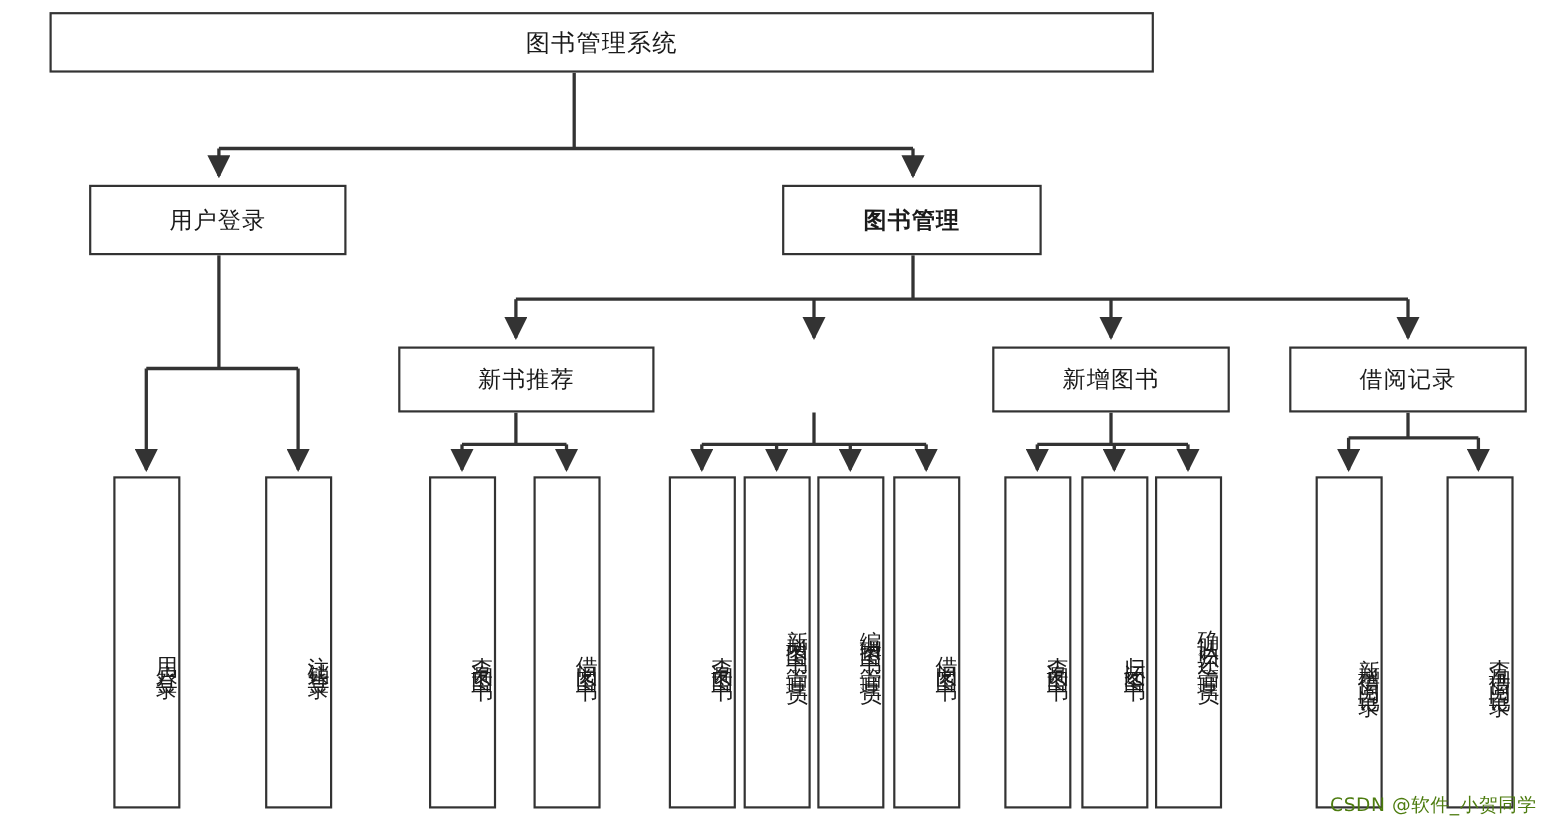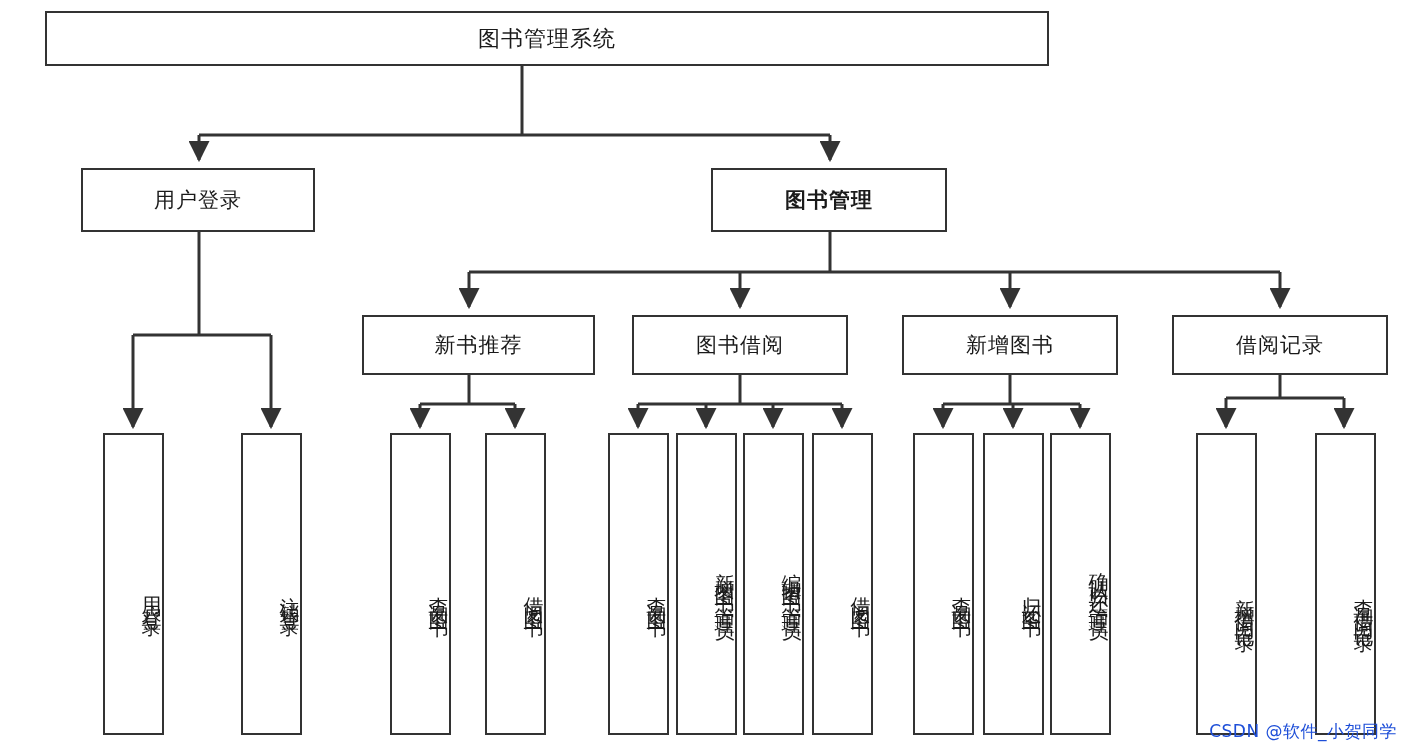--- a/index.html
+++ b/index.html
@@ -56,21 +56,21 @@
   .node.leaf .vtext {
     writing-mode: vertical-rl;
     text-orientation: upright;
     display: block;
   }
   .watermark {
     position: absolute;
     right: 8px;
     bottom: 4px;
     font-size: 17px;
-    color: #1d4ed8;
+    color: #4d7c0f;
     white-space: nowrap;
     letter-spacing: 0.5px;
   }
 </style>
 </head>
 <body>
 
 <div id="canvas">
 
   <svg id="wires" viewBox="0 0 1405 747" xmlns="http://www.w3.org/2000/svg">
@@ -130,23 +130,20 @@
   <div class="node h" style="left:81px; top:168px; width:234px; height:64px;">
     <span>用户登录</span>
   </div>
   <div class="node h" style="left:711px; top:168px; width:236px; height:64px;font-weight:bold;">
     <span>图书管理</span>
   </div>
 
   <div class="node h" style="left:362px; top:315px; width:233px; height:60px;text-align:center;">
     <span>新书推荐</span>
   </div>
-  <div class="node h" style="left:632px; top:315px; width:216px; height:60px;">
-    <span>图书借阅</span>
-  </div>
   <div class="node h" style="left:902px; top:315px; width:216px; height:60px;">
     <span>新增图书</span>
   </div>
   <div class="node h" style="left:1172px; top:315px; width:216px; height:60px;">
     <span>借阅记录</span>
   </div>
 
   <div class="node leaf" style="left:103px; top:433px; width:61px; height:302px;">
     <span class="vtext">用户登录</span>
   </div>

